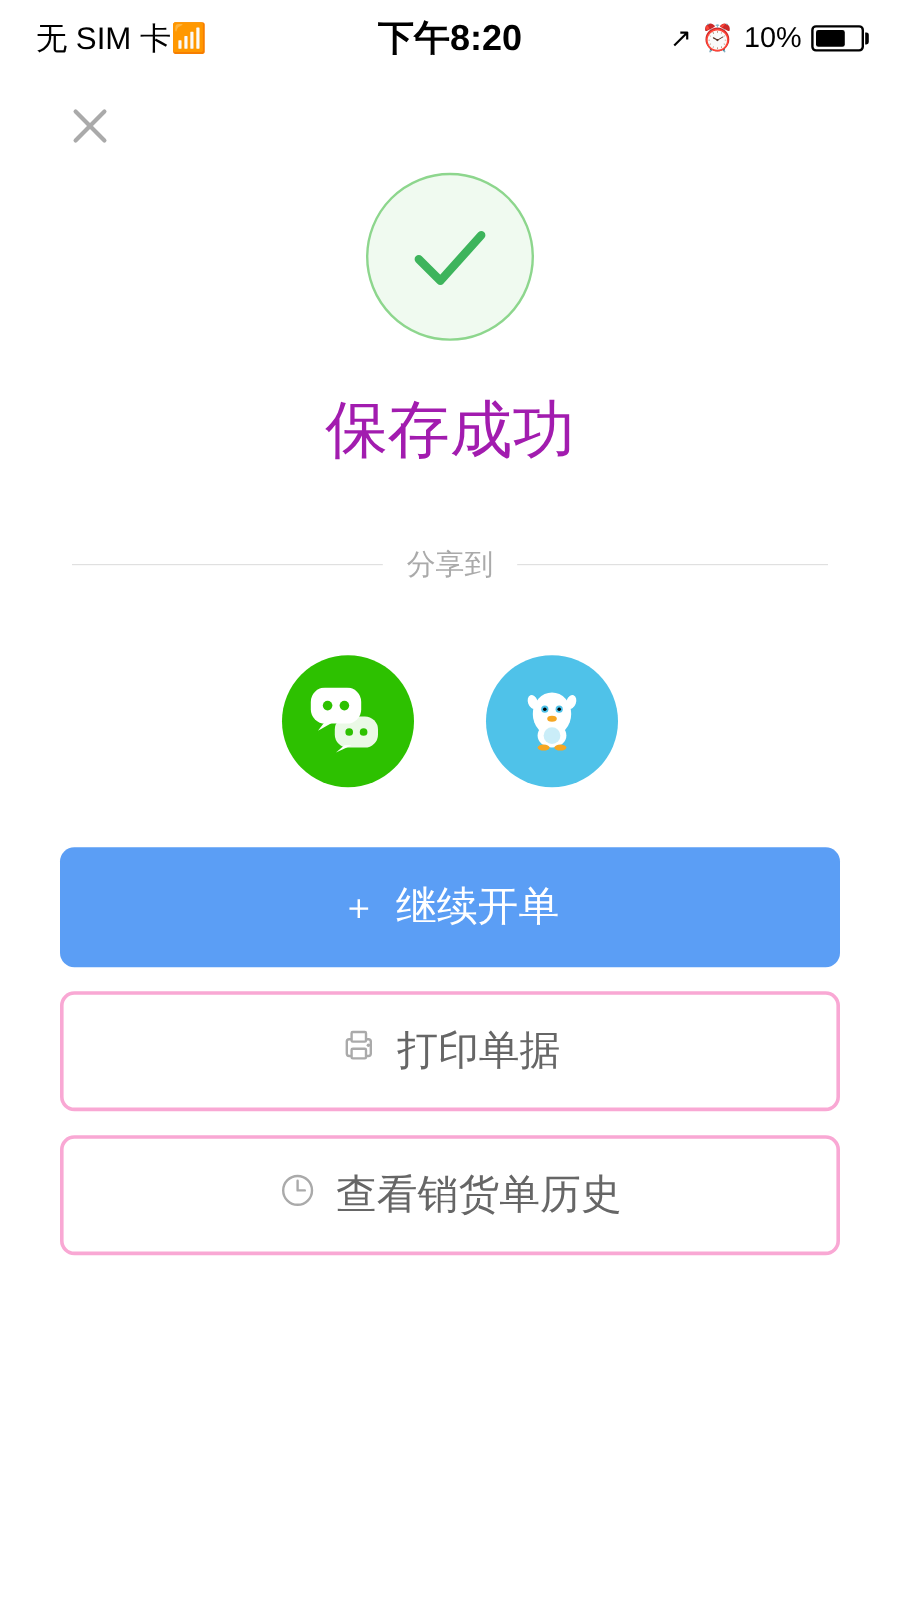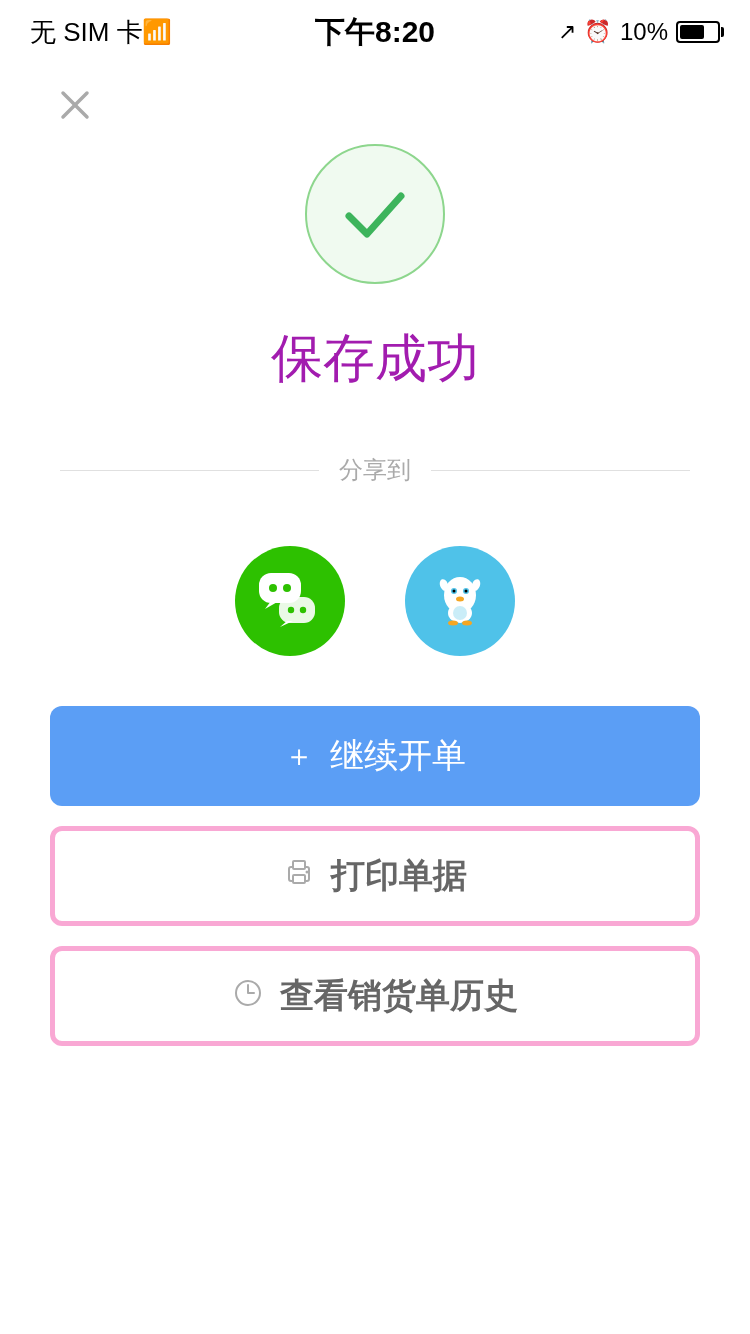--- a/index.html
+++ b/index.html
@@ -224,29 +224,29 @@
       font-size: 34px;
       color: white;
       font-weight: 400;
     }
 
     .btn-secondary {
       width: 100%;
       height: 100px;
       border-radius: 12px;
       background: #ffffff;
-      border: 5px solid #f9a8d4;
+      border: 3px solid #f9a8d4;
       display: flex;
       align-items: center;
       justify-content: center;
       gap: 16px;
       cursor: pointer;
       font-size: 34px;
       color: #666666;
-      font-weight: 700;
+      font-weight: 400;
     }
 
     .btn-icon {
       font-size: 30px;
     }
 
     
     .arrow-icon {
       font-size: 22px;
     }

